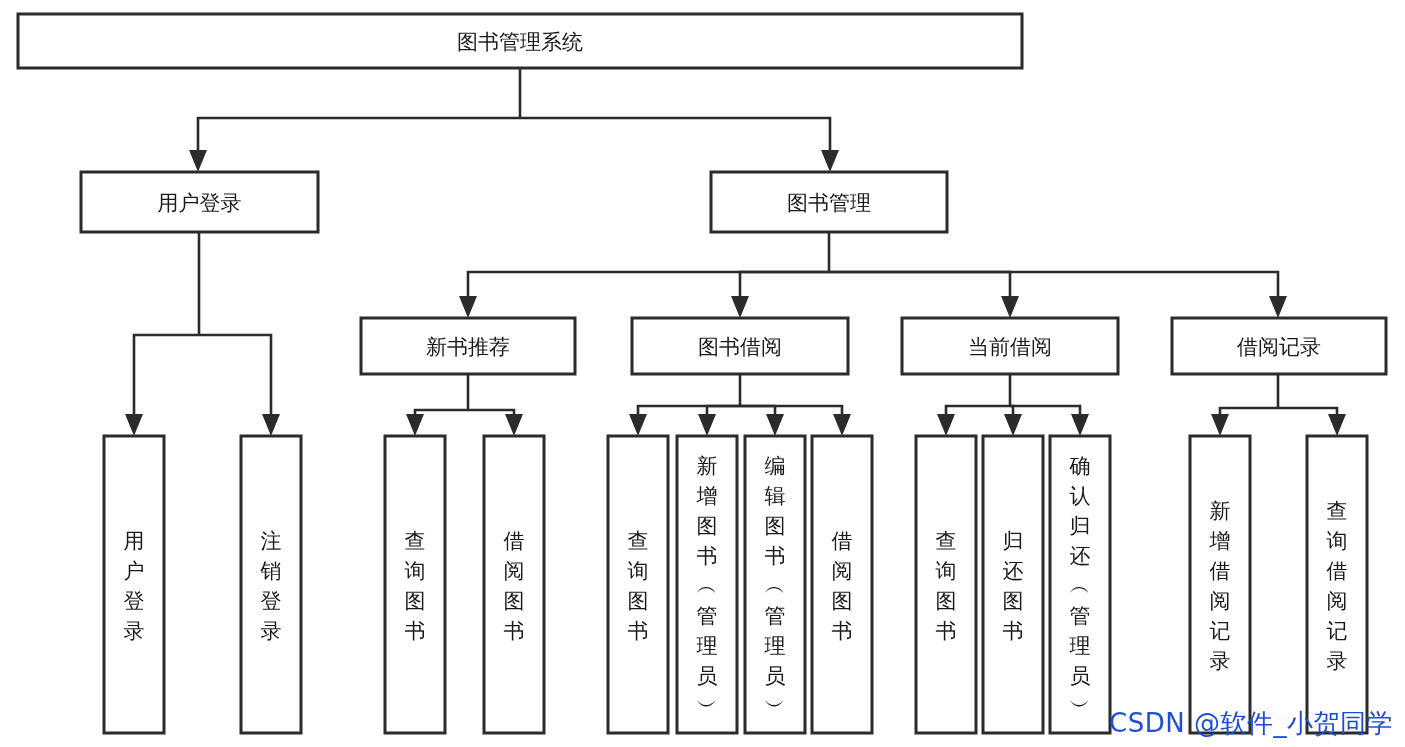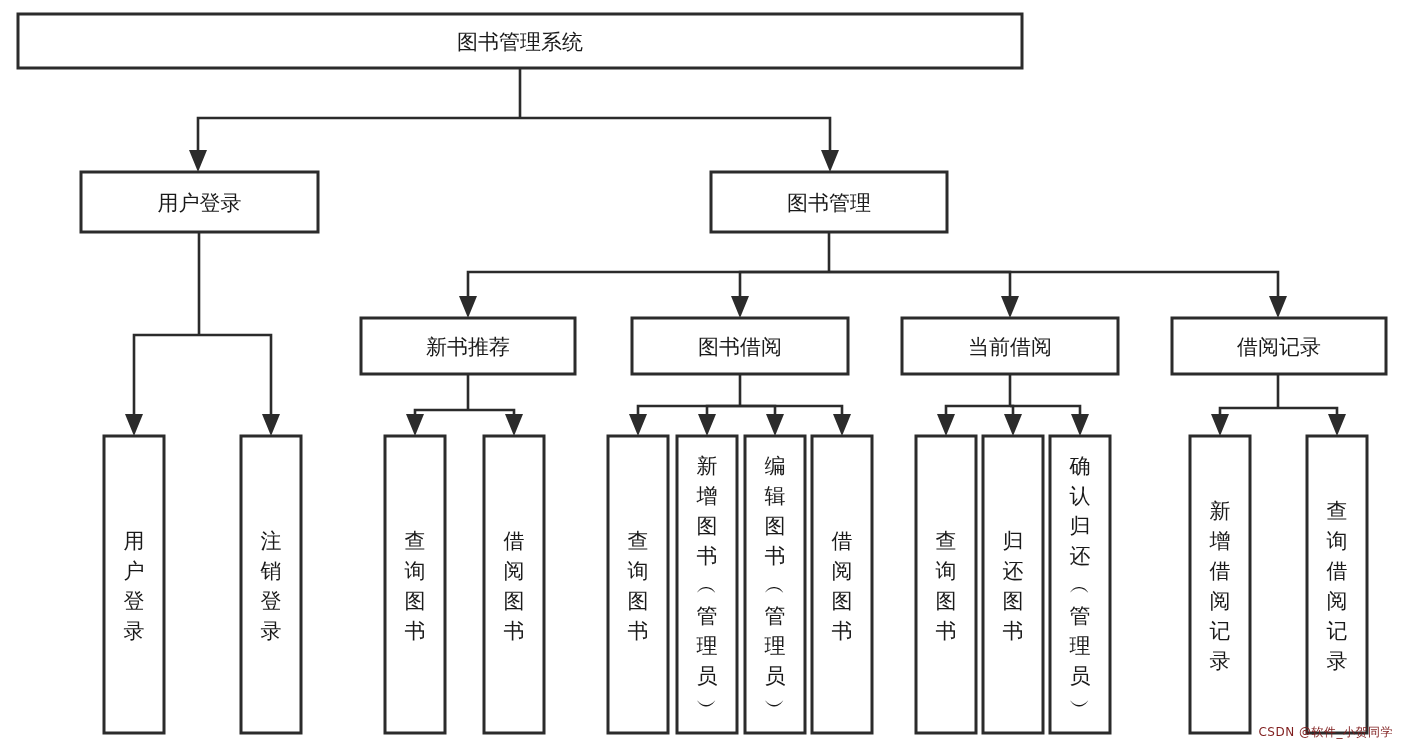--- a/index.html
+++ b/index.html
@@ -52,22 +52,22 @@
   }
   .arrowhead {
     fill: #2b2b2b;
     stroke: none;
   }
   .watermark {
     position: absolute;
     right: 12px;
     bottom: 6px;
     font-family: "DejaVu Sans", "Liberation Sans", sans-serif;
-    font-size: 12px;
-    color: #7f1d1d;
+    font-size: 26px;
+    color: #1d4ed8;
     white-space: nowrap;
     letter-spacing: 0.5px;
     pointer-events: none;
   }
 </style>
 </head>
 <body>
 
 <div id="diagram-root">
   <svg id="flow" viewBox="0 0 1405 747">

